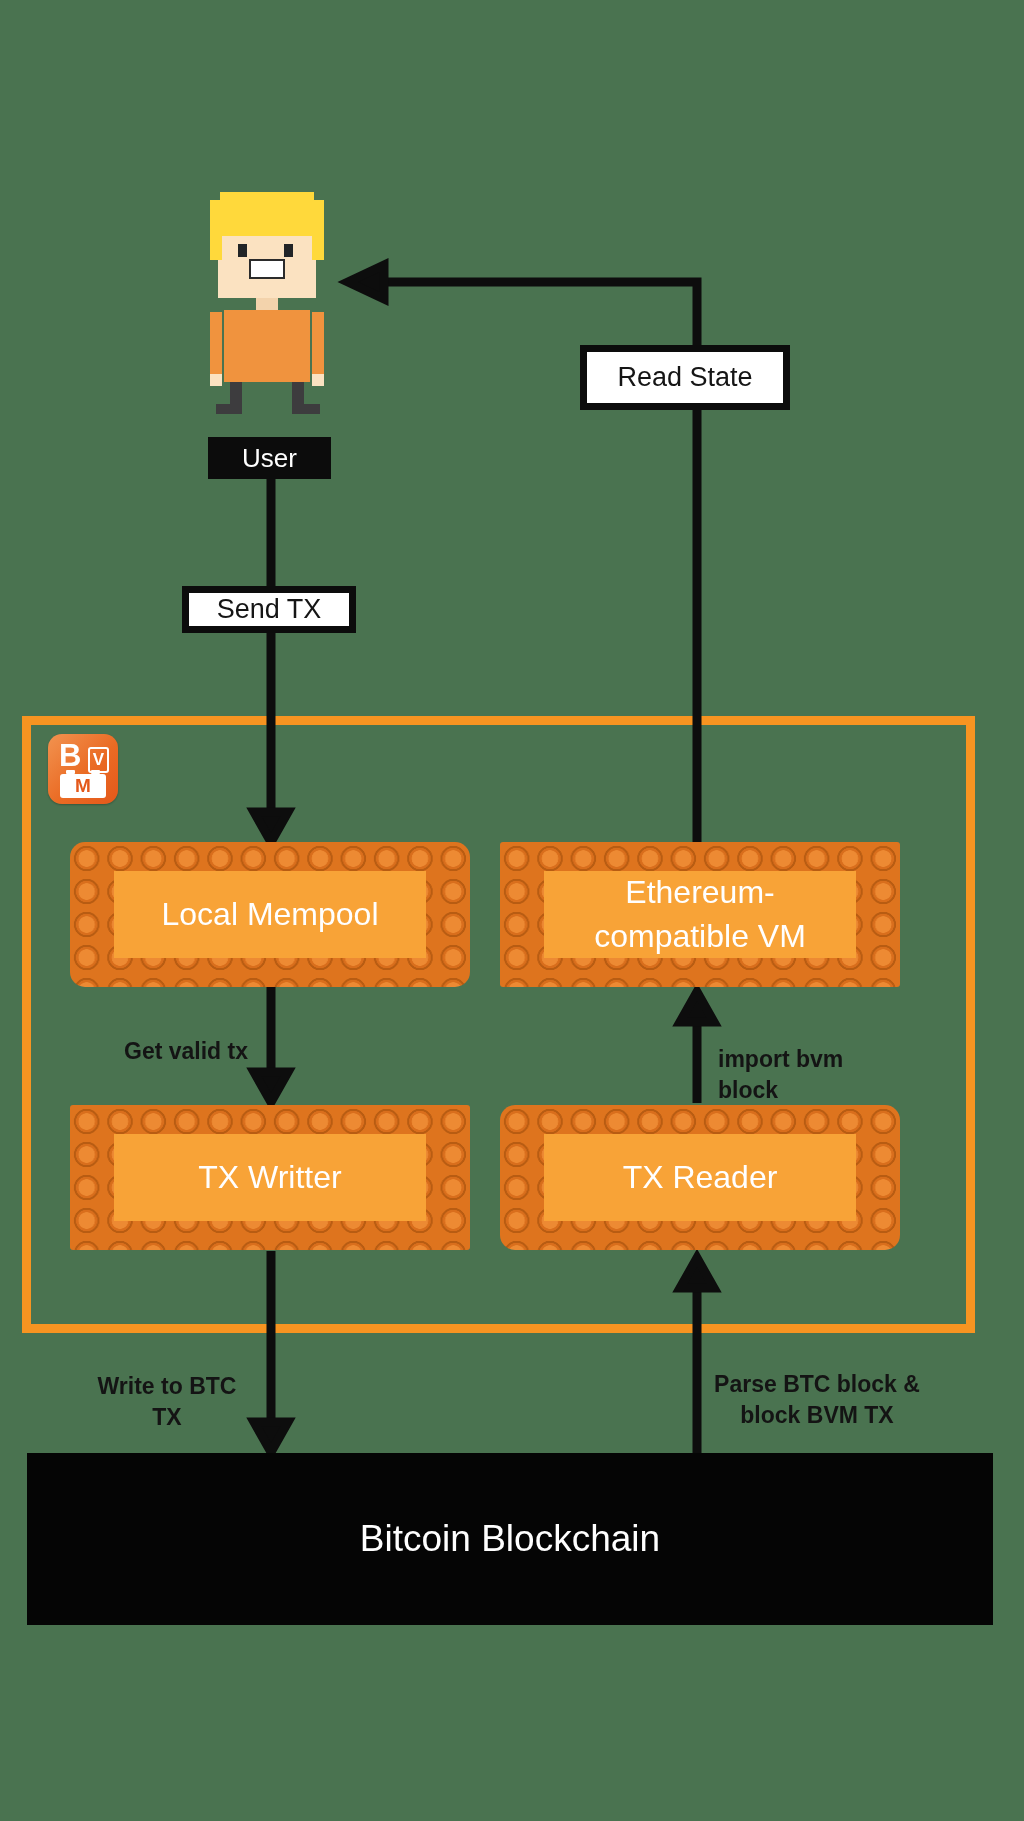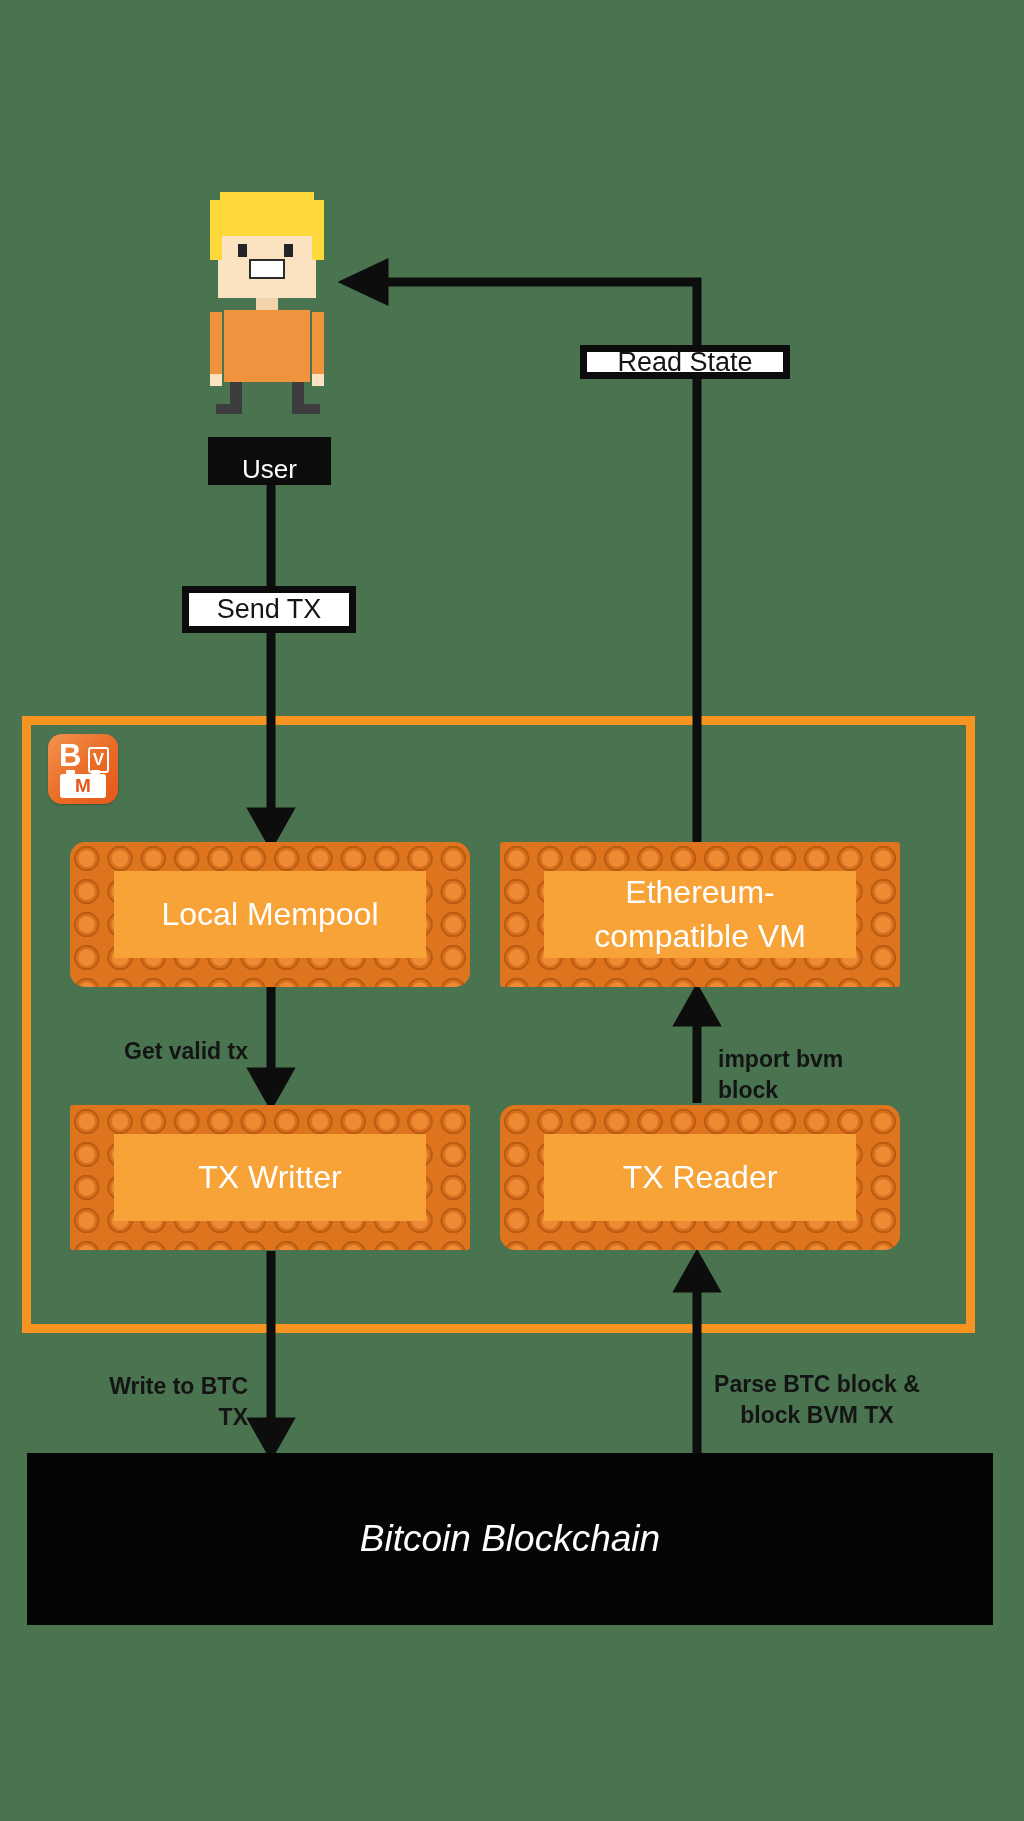--- a/index.html
+++ b/index.html
@@ -50,21 +50,21 @@
 
   
   .pill{position:absolute;background:#fff;border:7px solid var(--ink);color:#151515;
     display:flex;align-items:center;justify-content:center;font-size:27px;}
 
   
   .small-label{position:absolute;font-size:23px;font-weight:700;color:#141414;line-height:1.35;}
 
   
   .btc-bar{position:absolute;left:27px;top:1453px;width:966px;height:172px;background:#050505;
-    color:#fff;display:flex;align-items:center;justify-content:center;font-size:37px;font-style:italic;}
+    color:#fff;display:flex;align-items:center;justify-content:center;font-size:37px;}
 
   .character{position:absolute;left:208px;top:192px;width:118px;height:222px;}
 </style>
 </head>
 <body>
 
 <div class="canvas">
 
   <div class="bvm-container"></div>
 
@@ -105,29 +105,29 @@
     <rect x="2" y="120" width="12" height="62" fill="#F0933E"></rect>
     <rect x="104" y="120" width="12" height="62" fill="#F0933E"></rect>
     <rect x="2" y="182" width="12" height="12" fill="#FBE2C1"></rect>
     <rect x="104" y="182" width="12" height="12" fill="#FBE2C1"></rect>
     <rect x="22" y="190" width="12" height="32" fill="#3D3C3E"></rect>
     <rect x="84" y="190" width="12" height="32" fill="#3D3C3E"></rect>
     <rect x="8" y="212" width="16" height="10" fill="#3D3C3E"></rect>
     <rect x="94" y="212" width="18" height="10" fill="#3D3C3E"></rect>
   </svg>
 
-  <div class="tag" style="left:208px;top:437px;width:123px;height:48px;align-items:flex-end;">
+  <div class="tag" style="left:208px;top:437px;width:123px;height:42px;">
     <span>User</span>
   </div>
 
   <div class="pill" style="left:182px;top:586px;width:174px;height:47px;">
     <span>Send TX</span>
   </div>
 
-  <div class="pill" style="left:580px;top:345px;width:210px;height:34px;">
+  <div class="pill" style="left:580px;top:345px;width:210px;height:65px;">
     <span>Read State</span>
   </div>
 
   <div class="bvm-logo">
     <span class="logo-b">B</span>
     <span class="logo-v">V</span>
     <span class="logo-m-brick">
       <span class="logo-m">M</span>
     </span>
   </div>
@@ -154,21 +154,21 @@
   <div class="lego" style="left:500px;top:1105px;border-radius:15px;">
     <div class="lego-panel">
       <span>TX Reader</span>
     </div>
   </div>
 
   <div class="small-label" style="left:88px;top:1036px;width:160px;text-align:right;">Get valid tx</div>
 
   <div class="small-label" style="left:718px;top:1044px;width:180px;text-align:left;">import bvm block</div>
 
-  <div class="small-label" style="left:86px;top:1371px;width:162px;text-align:right;">Write to BTC TX</div>
+  <div class="small-label" style="left:86px;top:1371px;width:162px;text-align:center;">Write to BTC TX</div>
 
   <div class="small-label" style="left:712px;top:1369px;width:210px;text-align:center;">
     <div>Parse BTC block &amp;</div>
     <div>block BVM TX</div>
   </div>
 
   <div class="btc-bar">
     <span>Bitcoin Blockchain</span>
   </div>
 

